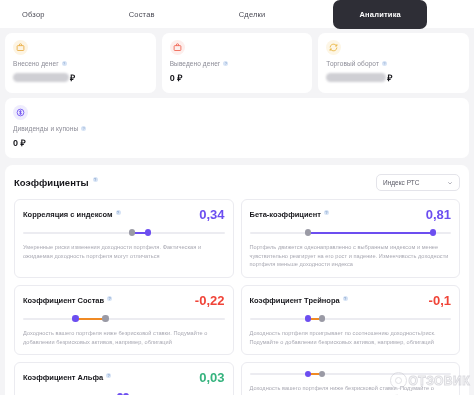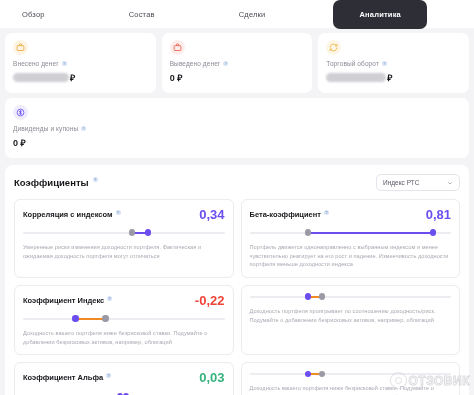--- a/index.html
+++ b/index.html
@@ -290,35 +290,42 @@
           <div class="fill purple" style="left:29%;width:62%"></div>
           <div class="dot gray" style="left:calc(29% - 3.2px)"></div>
           <div class="dot purple" style="left:calc(91% - 3.2px)"></div>
         </div>
         <div class="coefdesc">Портфель движется однонаправленно с выбранным индексом и менее чувствительно реагирует на его рост и падение. Изменчивость доходности портфеля меньше доходности индекса</div>
       </div>
 
       <div class="coefcard">
         <div class="coefrow">
           <div class="coefname">
-            <span>Коэффициент Индекс</span>
+            <span>Коэффициент Состав</span>
             <span class="qmark">?</span>
           </div>
           <div class="coefval v-red">-0,22</div>
         </div>
         <div class="slider">
           <div class="track"></div>
           <div class="fill orange" style="left:26%;width:15%"></div>
           <div class="dot purple" style="left:calc(26% - 3.2px)"></div>
           <div class="dot gray" style="left:calc(41% - 3.2px)"></div>
         </div>
         <div class="coefdesc">Доходность вашего портфеля ниже безрисковой ставки. Подумайте о добавлении безрисковых активов, например, облигаций</div>
       </div>
 
       <div class="coefcard">
+        <div class="coefrow">
+          <div class="coefname">
+            <span>Коэффициент Трейнора</span>
+            <span class="qmark">?</span>
+          </div>
+          <div class="coefval v-red">-0,1</div>
+        </div>
         <div class="slider">
           <div class="track"></div>
           <div class="fill orange" style="left:29%;width:7%"></div>
           <div class="dot purple" style="left:calc(29% - 3.2px)"></div>
           <div class="dot gray" style="left:calc(36% - 3.2px)"></div>
         </div>
         <div class="coefdesc">Доходность портфеля проигрывает по соотношению доходность/риск. Подумайте о добавлении безрисковых активов, например, облигаций</div>
       </div>
 
       <div class="coefcard">

